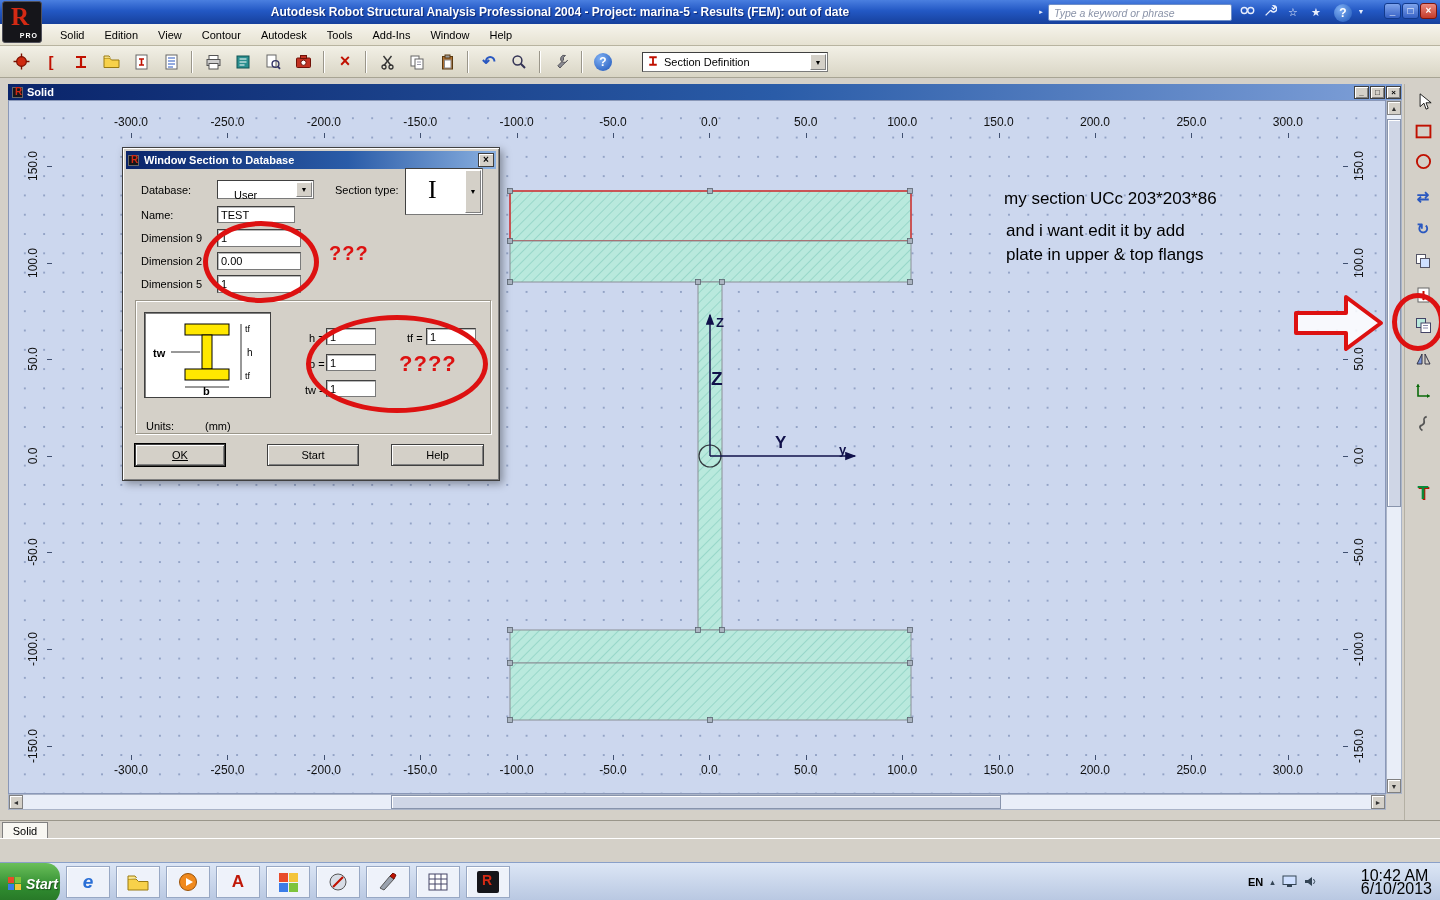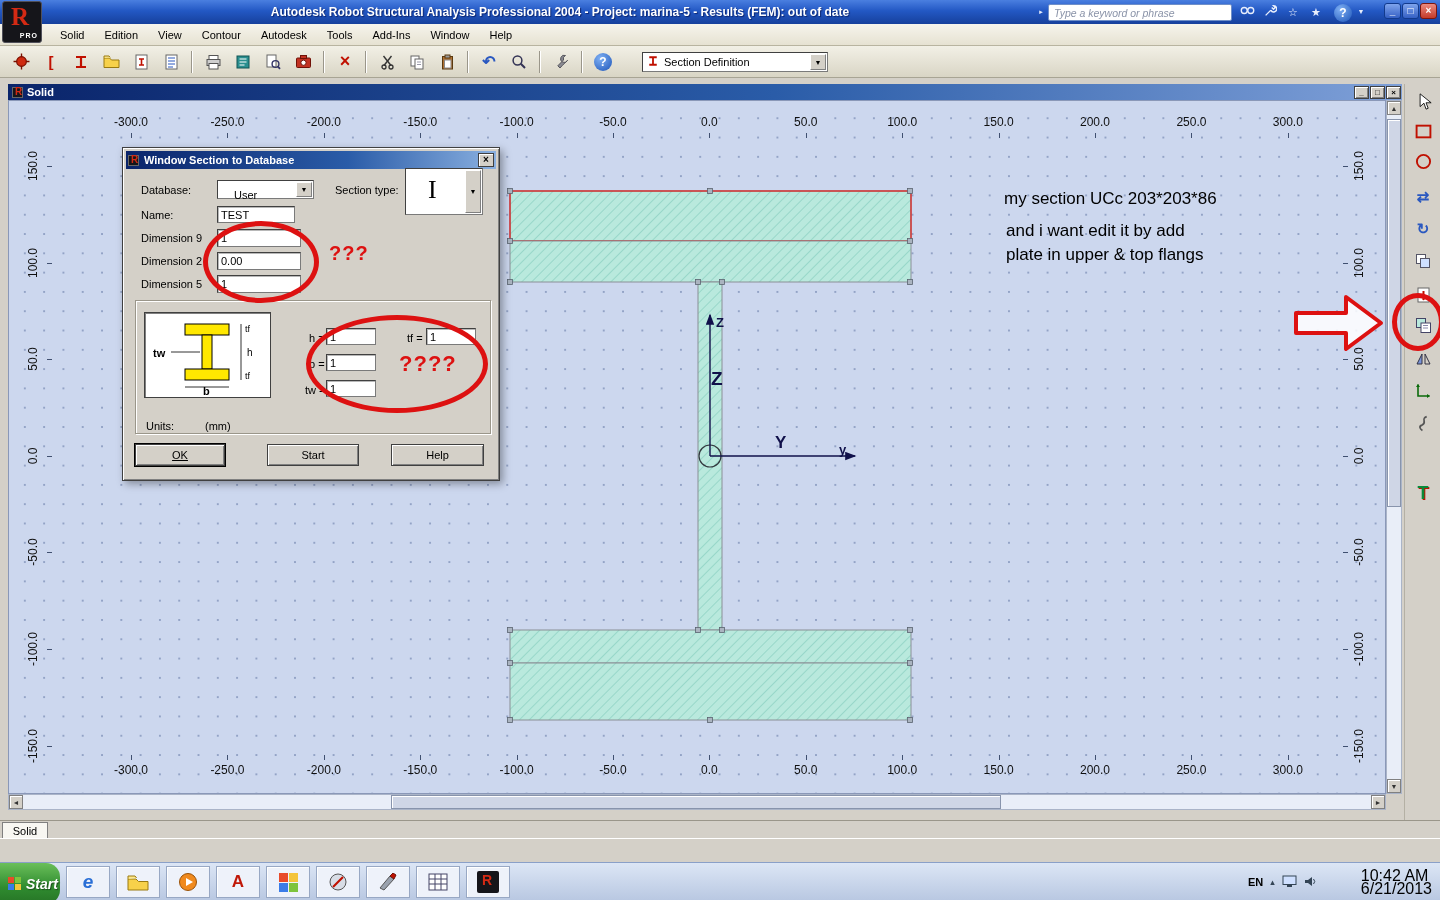--- a/index.html
+++ b/index.html
@@ -654,18 +654,18 @@
           </svg>
       </span>
       <span>
         <svg width="13" height="13" viewBox="0 0 13 13">
             <polygon points="1,5 4,5 8,2 8,11 4,8 1,8" fill="#345"></polygon>
             <path d="M9.5 4 a3.5 3.5 0 0 1 0 5" fill="none" stroke="#345"></path>
           </svg>
       </span>
       <div class="clock">
         <div>10:42 AM</div>
-        <div>6/21/2013</div>
+        <div>6/10/2013</div>
       </div>
     </div>
   </div>
 
 </div>
 
 </body></html>

